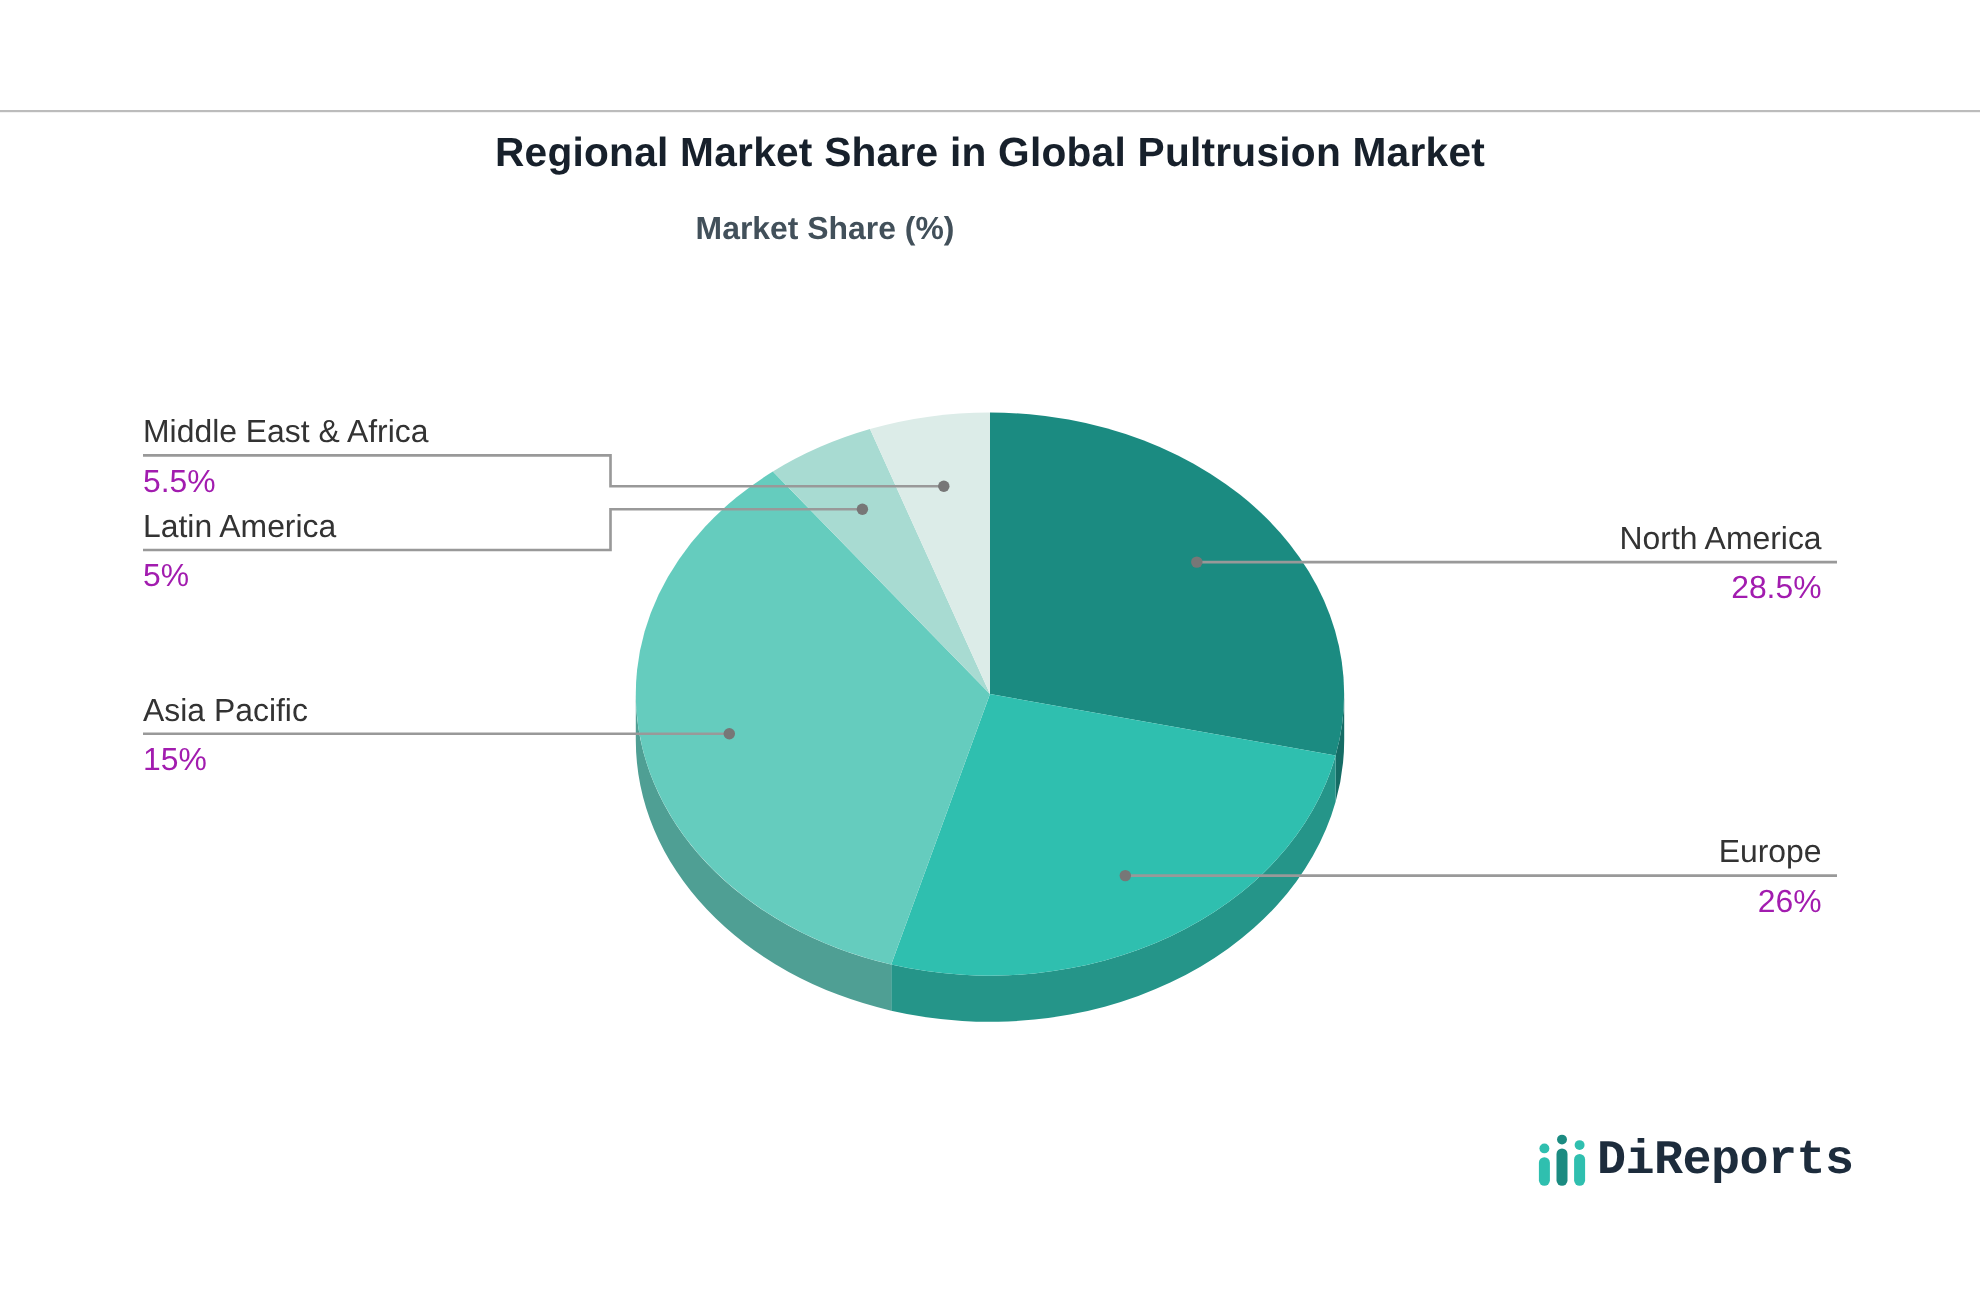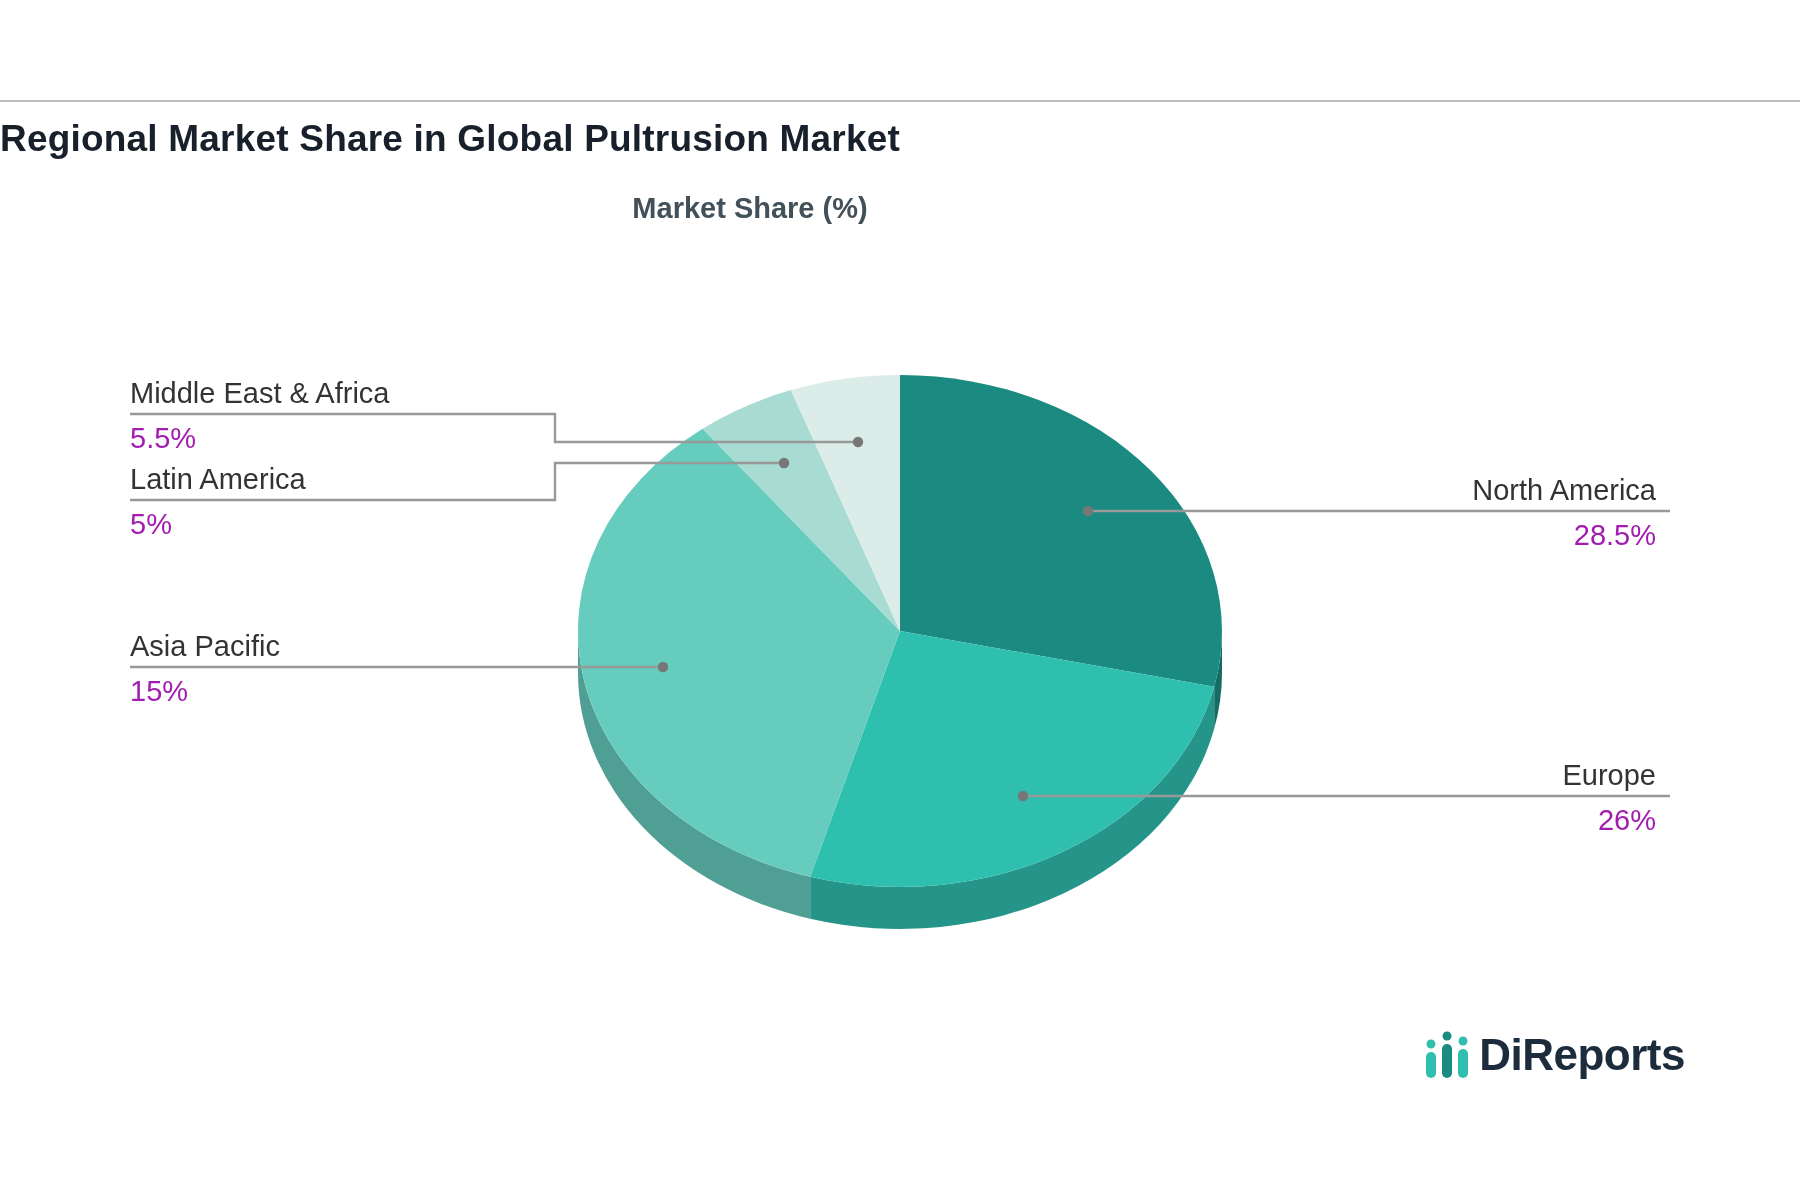--- a/index.html
+++ b/index.html
@@ -1,31 +1,31 @@
 <!DOCTYPE html>
 <html><head>
 <meta charset="utf-8">
 <style>
   html,body{margin:0;padding:0;background:#ffffff;}
   body{width:1800px;height:1196px;position:relative;overflow:hidden;
        font-family:"Liberation Sans","DejaVu Sans",sans-serif;}
   .canvas{position:absolute;inset:0;background:#fff;}
   .top-rule{position:absolute;left:0;top:100px;width:1800px;height:2px;background:#bcbcbc;}
-  .title{position:absolute;left:0;top:118px;width:1800px;
+  .title{position:absolute;left:0;top:118px;width:1800px;text-align:center;
          font-size:37px;font-weight:700;color:#17202b;letter-spacing:.2px;}
   .subtitle{position:absolute;left:0;top:192px;width:1500px;text-align:center;
          font-size:29px;font-weight:700;color:#42505a;}
   #pie-svg{position:absolute;left:0;top:0;}
   .lbl{position:absolute;font-size:29px;line-height:33px;white-space:nowrap;}
   .lbl.name{color:#333333;text-align:right;}
   .lbl.value{color:#a21caf;}
   .lbl.left{left:130px;}
   .lbl.right{right:144px;text-align:left;}
   .logo{position:absolute;right:115px;top:1030px;display:flex;align-items:center;gap:9px;}
-  .logo-text{font-family:Liberation Sans, sans-serif;font-weight:700;
+  .logo-text{font-family:Liberation Mono, monospace;font-weight:700;
              font-size:44px;color:#1d2c3c;letter-spacing:-0.5px;}
 </style>
 </head>
 <body>
 
 <div class="canvas">
   <div class="top-rule"></div>
   <div class="title">Regional Market Share in Global Pultrusion Market</div>
   <div class="subtitle">Market Share (%)</div>
 

